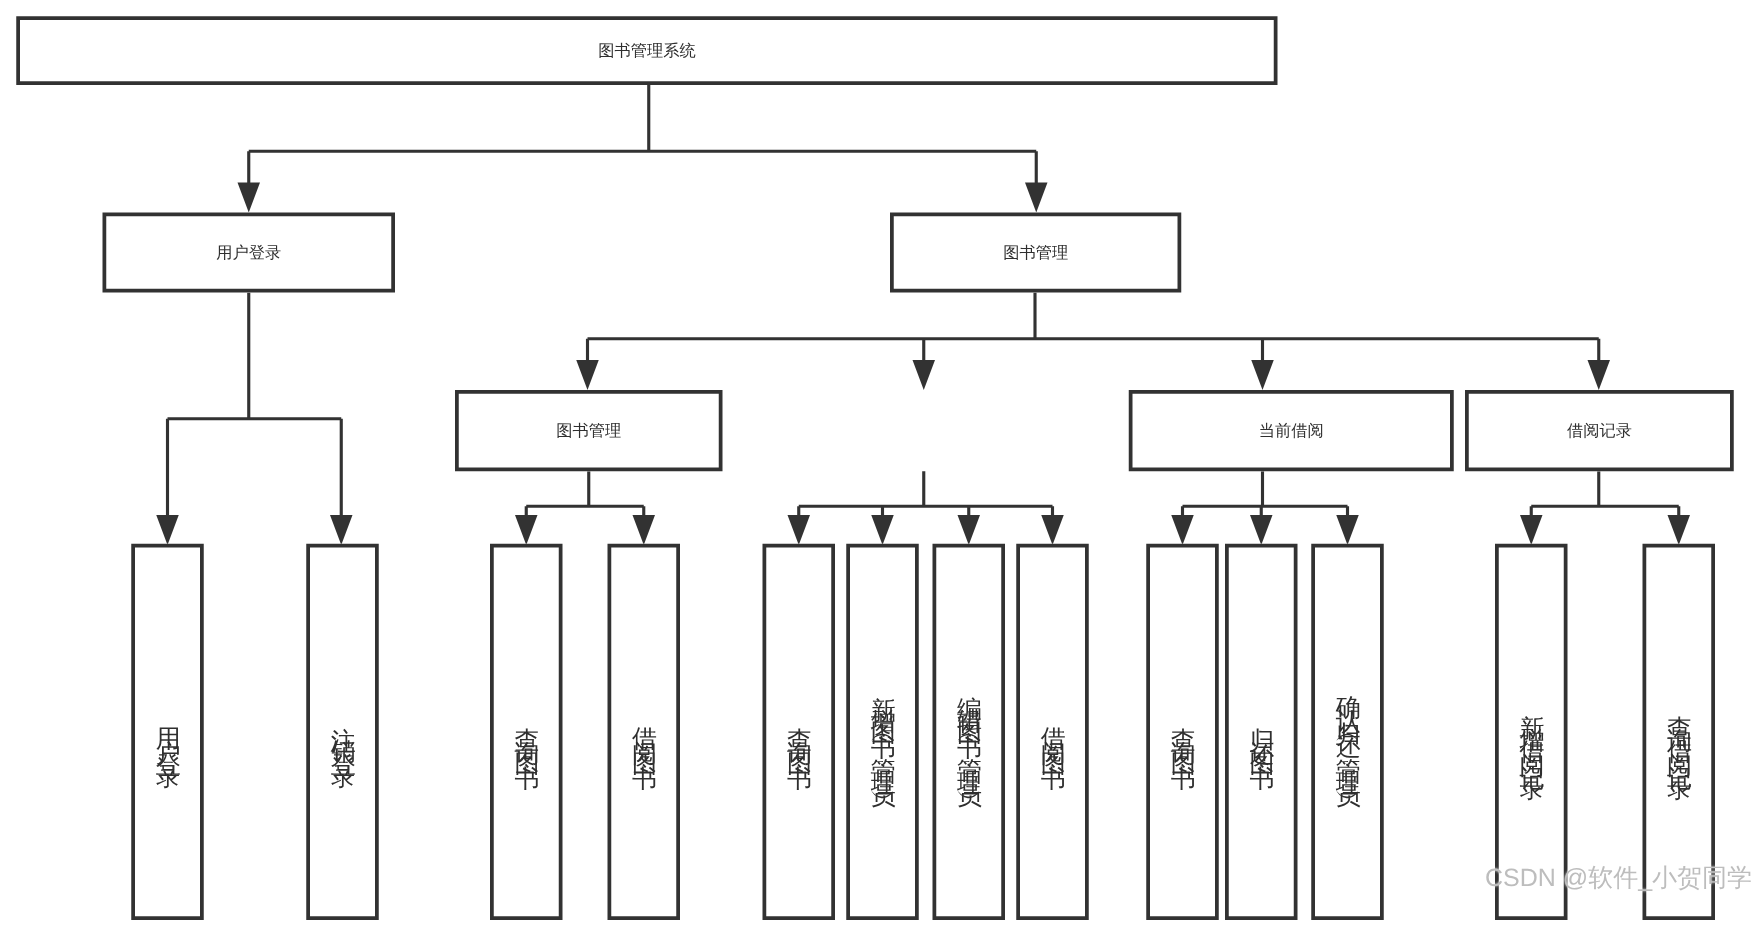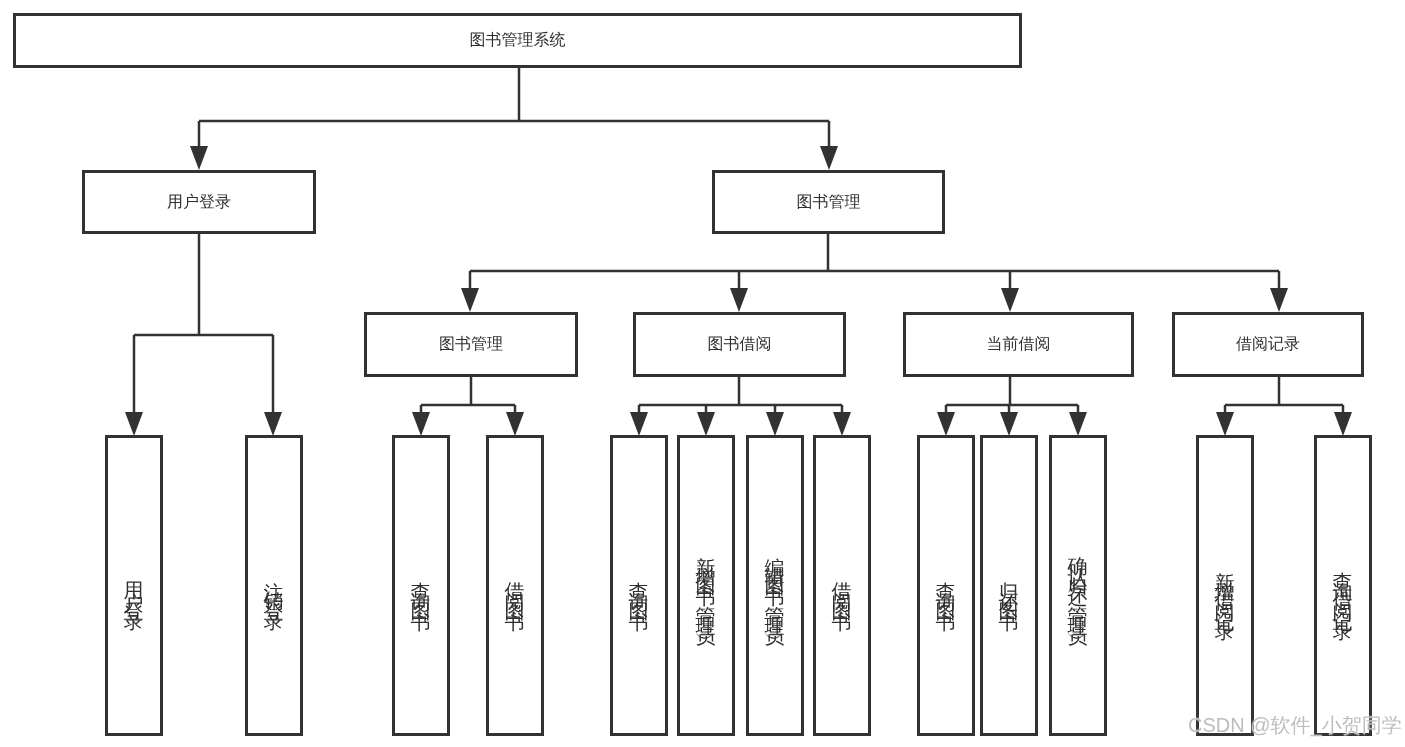--- a/index.html
+++ b/index.html
@@ -4,46 +4,46 @@
 <style>
   html,body{margin:0;padding:0;background:#fff;}
   #canvas{
     position:relative;width:1405px;height:747px;background:#ffffff;
     font-family:"Liberation Sans","DejaVu Sans",sans-serif;
     color:#2f2f2f;overflow:hidden;
   }
   .box{
     position:absolute;box-sizing:border-box;border:3px solid #323232;
     background:#ffffff;display:flex;align-items:center;justify-content:center;
-    font-size:16px;color:#2f2f2f;text-align:center;
+    font-size:13px;color:#2f2f2f;text-align:center;
   }
   .vbox{
     writing-mode:vertical-rl;text-orientation:mixed;
     letter-spacing:10px;line-height:1.1;font-size:20px;
   }
   
   #root-box{left:13px;top:13px;width:1009px;height:55px;}
   
   #n-user-login{left:82px;top:170px;width:234px;height:64px;}
   #n-book-mgmt{left:712px;top:170px;width:233px;height:64px;font-family:Liberation Serif, serif;}
   
   #n-new-book{left:364px;top:312px;width:214px;height:65px;}
   #n-book-borrow{left:633px;top:312px;width:213px;height:65px;}
-  #n-current{left:903px;top:312px;width:231px;height:65px;}
-  #n-record{left:1172px;top:312px;width:192px;height:65px;}
+  #n-current{left:903px;top:312px;width:260px;height:65px;}
+  #n-record{left:1172px;top:312px;width:215px;height:65px;}
   
   .leaf{top:435px;width:58px;height:301px;}
   #l1a{left:105px;} #l1b{left:245px;}
   #l2a{left:392px;} #l2b{left:486px;}
   #l3a{left:610px;} #l3b{left:677px;} #l3c{left:746px;} #l3d{left:813px;}
   #l4a{left:917px;} #l4b{left:980px;} #l4c{left:1049px;}
   #l5a{left:1196px;} #l5b{left:1314px;}
   #wires{position:absolute;left:0;top:0;width:1405px;height:747px;}
   #watermark{
-    position:absolute;left:1188px;top:712px;width:212px;
+    position:absolute;left:1188px;top:689px;width:212px;
     font-size:20px;color:#bdbdbd;white-space:nowrap;z-index:5;
     text-shadow:0 0 2px #ffffff;
   }
 </style>
 </head>
 <body>
 
 <div id="canvas">
 
   <svg id="wires" viewBox="0 0 1405 747">
@@ -78,21 +78,20 @@
       <polygon points="1334,412 1352,412 1343,436"></polygon>
     </g>
   </svg>
 
   <div class="box" id="root-box">图书管理系统</div>
 
   <div class="box" id="n-user-login">用户登录</div>
   <div class="box" id="n-book-mgmt">图书管理</div>
 
   <div class="box" id="n-new-book">图书管理</div>
-  <div class="box" id="n-book-borrow">图书借阅</div>
   <div class="box" id="n-current">当前借阅</div>
   <div class="box" id="n-record">借阅记录</div>
 
   <div class="box leaf vbox" id="l1a">用户登录</div>
   <div class="box leaf vbox" id="l1b">注销登录</div>
 
   <div class="box leaf vbox" id="l2a">查询图书</div>
   <div class="box leaf vbox" id="l2b">借阅图书</div>
 
   <div class="box leaf vbox" id="l3a">查询图书</div>

